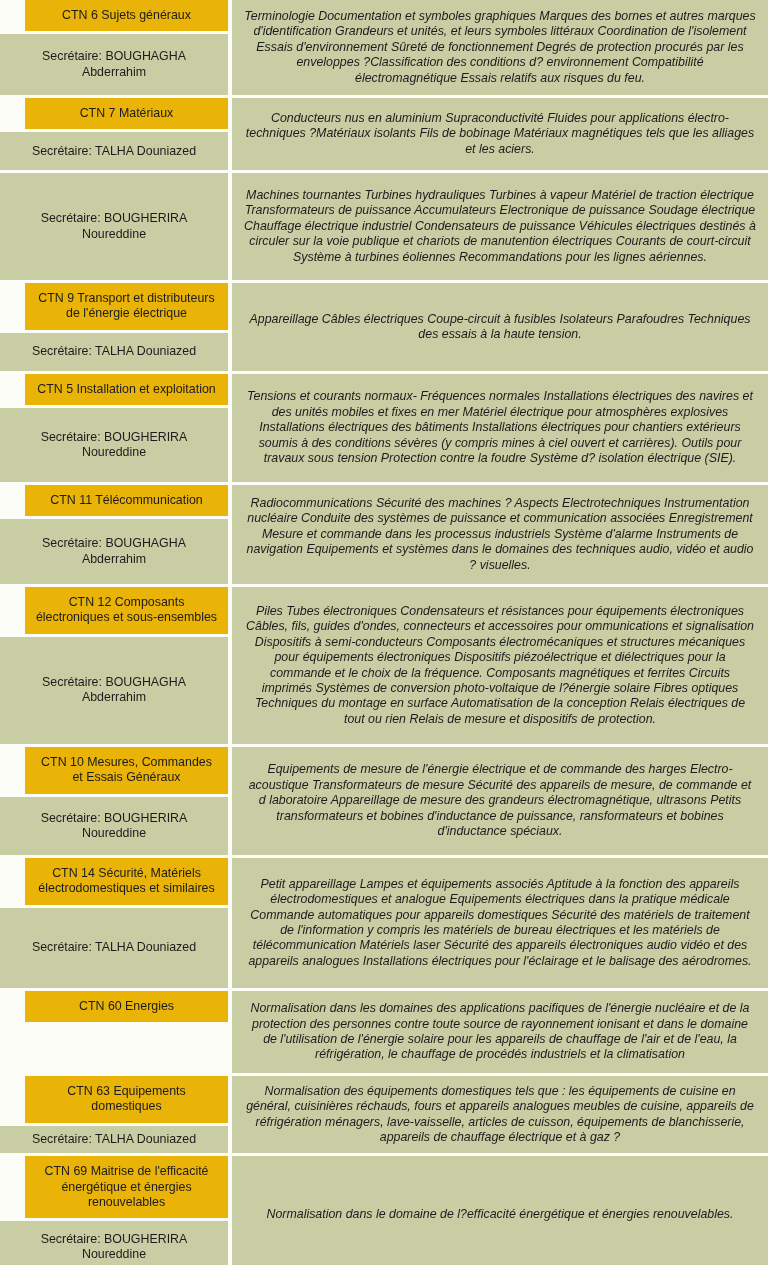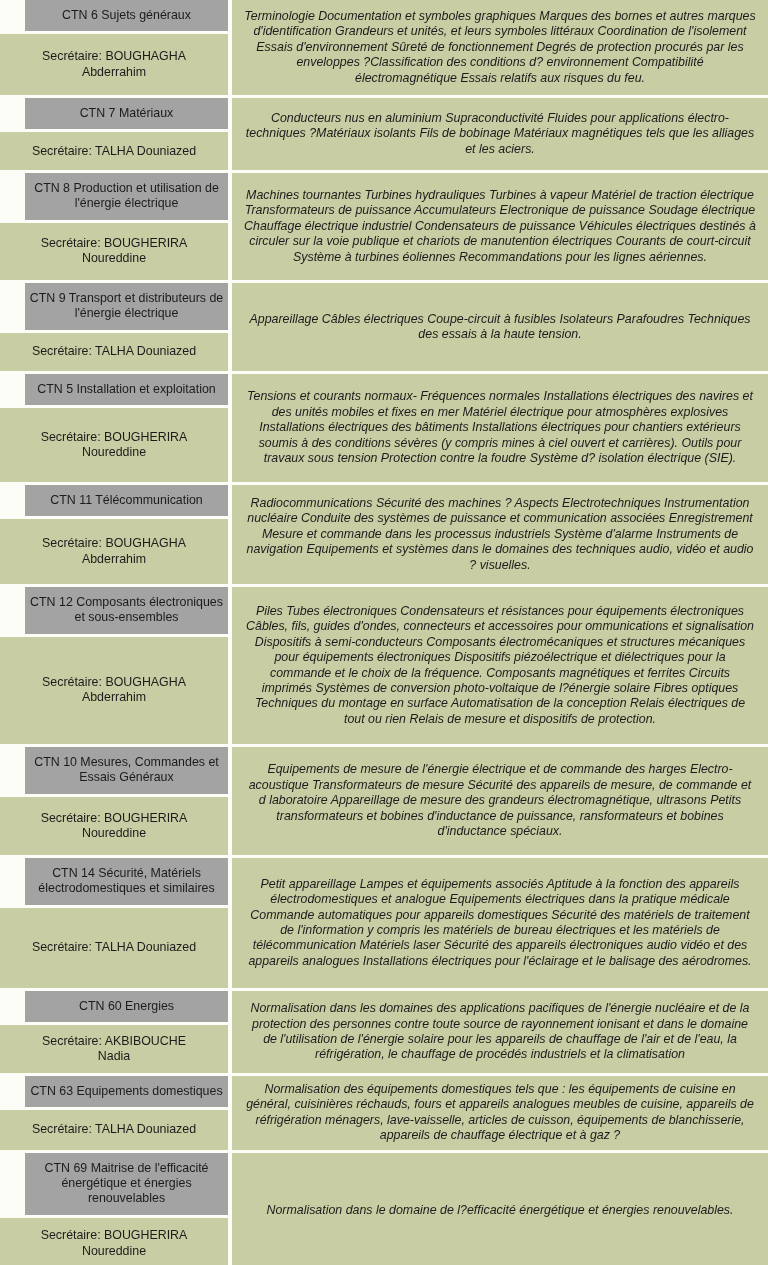--- a/index.html
+++ b/index.html
@@ -37,23 +37,23 @@
     flex-direction: column;
     gap: 3px;
   }
   .cell {
     color: #1c1c1c;
     font-size: 12.4px;
     line-height: 15.4px;
     text-align: center;
   }
   .committee-cell {
-    background: #a3a3a3;
+    background: #eab308;
     flex: 0 0 auto;
-    padding: 8px 0;
+    padding: 8px 10px;
     display: flex;
     align-items: center;
     justify-content: center;
     margin-left: 25px;
   }
   .secretary-cell {
     background: #c9cda3;
     flex: 1 1 auto;
     padding: 6px 26px;
     display: flex;
@@ -89,21 +89,20 @@
       <div class="cell committee-cell">CTN 7 Matériaux</div>
       <div class="cell secretary-cell">Secrétaire: TALHA Douniazed</div>
     </div>
     <div class="cell description-cell">
         <span>Conducteurs nus en aluminium Supraconductivité Fluides pour applications électro-techniques ?Matériaux isolants Fils de bobinage Matériaux magnétiques tels que les alliages et les aciers.</span>
       </div>
   </div>
 
   <div class="section">
     <div class="left-col">
-      <div class="cell committee-cell">CTN 8 Production et utilisation de l'énergie électrique</div>
       <div class="cell secretary-cell">Secrétaire: BOUGHERIRA Noureddine</div>
     </div>
     <div class="cell description-cell">
         <span>Machines tournantes Turbines hydrauliques Turbines à vapeur Matériel de traction électrique Transformateurs de puissance Accumulateurs Electronique de puissance Soudage électrique Chauffage électrique industriel Condensateurs de puissance Véhicules électriques destinés à circuler sur la voie publique et chariots de manutention électriques Courants de court-circuit Système à turbines éoliennes Recommandations pour les lignes aériennes.</span>
       </div>
   </div>
 
   <div class="section">
     <div class="left-col">
       <div class="cell committee-cell">CTN 9 Transport et distributeurs de l'énergie électrique</div>
@@ -160,21 +159,20 @@
       <div class="cell secretary-cell">Secrétaire: TALHA Douniazed</div>
     </div>
     <div class="cell description-cell">
         <span>Petit appareillage Lampes et équipements associés Aptitude à la fonction des appareils électrodomestiques et analogue Equipements électriques dans la pratique médicale Commande automatiques pour appareils domestiques Sécurité des matériels de traitement de l'information y compris les matériels de bureau électriques et les matériels de télécommunication Matériels laser Sécurité des appareils électroniques audio vidéo et des appareils analogues Installations électriques pour l'éclairage et le balisage des aérodromes.</span>
       </div>
   </div>
 
   <div class="section">
     <div class="left-col">
       <div class="cell committee-cell">CTN 60 Energies</div>
-      <div class="cell secretary-cell">Secrétaire: AKBIBOUCHE Nadia</div>
     </div>
     <div class="cell description-cell">
         <span>Normalisation dans les domaines des applications pacifiques de l'énergie nucléaire et de la protection des personnes contre toute source de rayonnement ionisant et dans le domaine de l'utilisation de l'énergie solaire pour les appareils de chauffage de l'air et de l'eau, la réfrigération, le chauffage de procédés industriels et la climatisation</span>
       </div>
   </div>
 
   <div class="section">
     <div class="left-col">
       <div class="cell committee-cell">CTN 63 Equipements domestiques</div>
       <div class="cell secretary-cell">Secrétaire: TALHA Douniazed</div>

